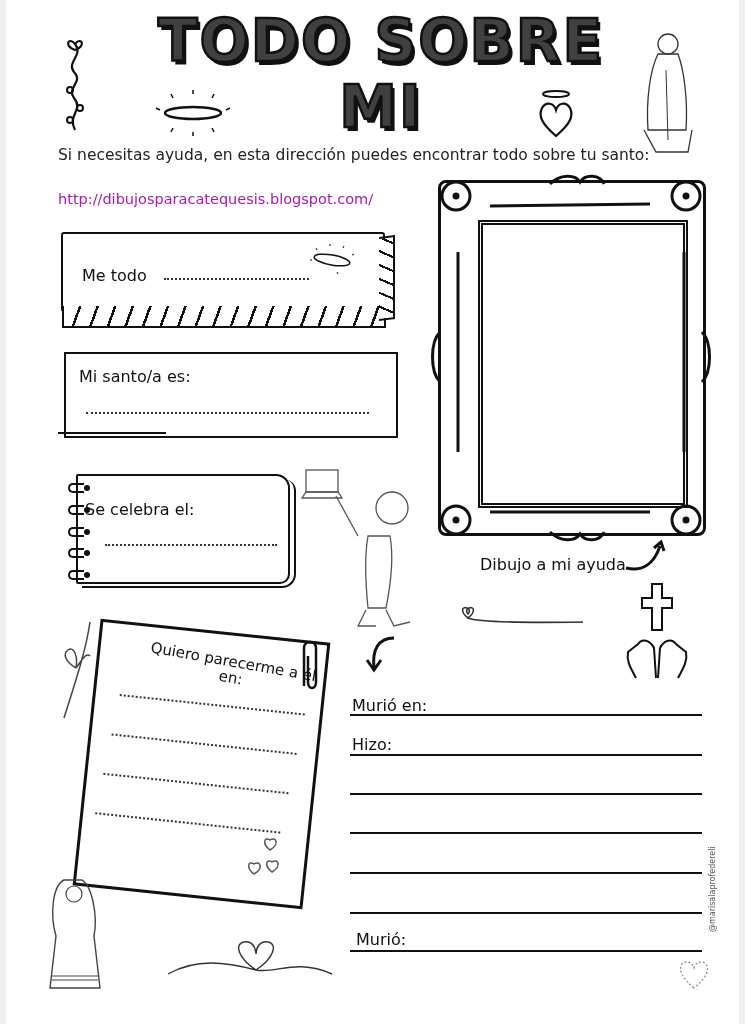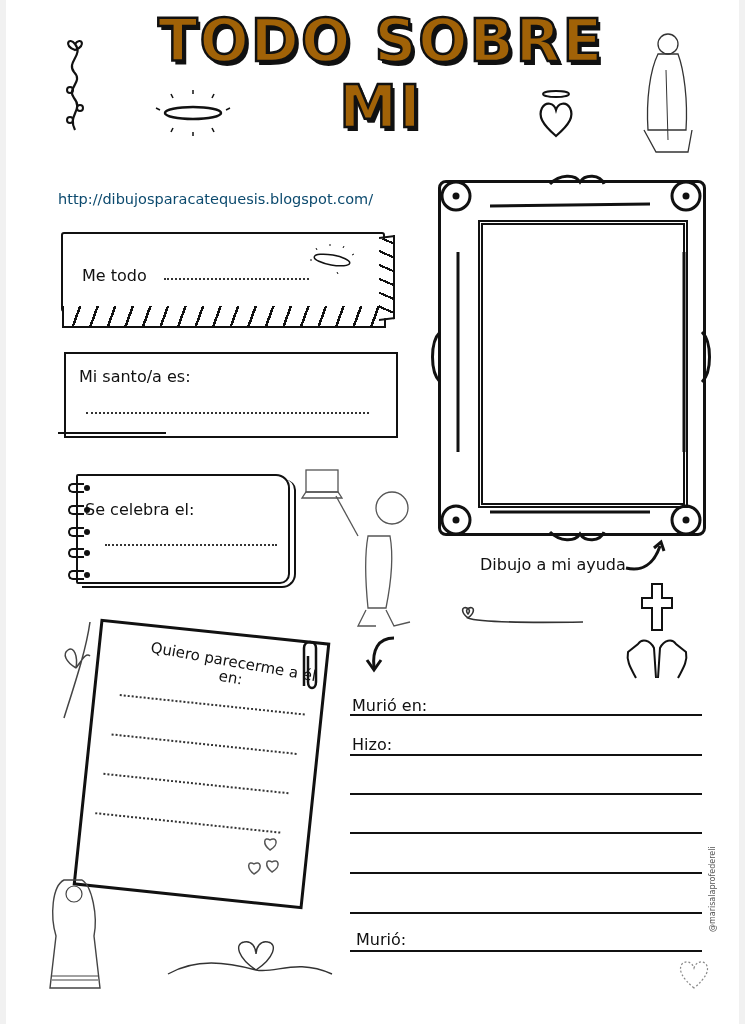--- a/index.html
+++ b/index.html
@@ -1,23 +1,23 @@
 <!DOCTYPE html>
 <html><head>
 <meta charset="utf-8">
 <style>
   html,body{margin:0;padding:0;}
   body{width:745px;height:1024px;background:#f1f1f1;position:relative;overflow:hidden;font-family:"Liberation Sans","DejaVu Sans",sans-serif;color:#111;}
   .page{position:absolute;left:6px;top:0;width:733px;height:1024px;background:#fff;}
   .abs{position:absolute;}
-  .title{font-family:"DejaVu Sans",sans-serif;font-weight:bold;color:#a16207;-webkit-text-stroke:2.5px #111;text-shadow:3px 4px 0 #111;letter-spacing:2px;text-align:center;}
+  .title{font-family:"DejaVu Sans",sans-serif;font-weight:bold;color:#404040;-webkit-text-stroke:2.5px #111;text-shadow:3px 4px 0 #111;letter-spacing:2px;text-align:center;}
   .t1{left:130px;top:8px;width:490px;font-size:58px;line-height:66px;}
   .t2{left:270px;top:76px;width:210px;font-size:58px;line-height:66px;}
   .help{left:52px;top:146px;font-size:15.5px;color:#222;font-family:"DejaVu Sans",sans-serif;}
-  .url{left:52px;top:191px;font-size:14.5px;color:#0c4a6e;font-family:"DejaVu Sans",sans-serif;}
+  .url{left:52px;top:191px;font-size:14.5px;color:#a21caf;font-family:"DejaVu Sans",sans-serif;}
   .lbl{font-family:"DejaVu Sans",sans-serif;font-size:16px;color:#111;}
   .dots{border-bottom:2px dotted #333;}
   .box1{left:55px;top:232px;width:320px;height:76px;border:2.5px solid #111;border-radius:3px;}
   .box1-side{left:56px;top:306px;width:320px;height:20px;border:2.5px solid #111;border-top:none;background:repeating-linear-gradient(110deg,#fff 0 14px,#111 14px 16.5px);}
   .box1-right{left:373px;top:236px;width:14px;height:80px;border:2.5px solid #111;border-left:none;background:repeating-linear-gradient(30deg,#fff 0 10px,#111 10px 12px);transform:skewY(-8deg);}
   .box2{left:58px;top:352px;width:330px;height:82px;border:2.5px solid #111;}
   .box3{left:70px;top:474px;width:210px;height:106px;border:2.5px solid #111;border-radius:2px 14px 10px 2px;}
   .box3b{left:76px;top:480px;width:212px;height:106px;border-right:2.5px solid #111;border-bottom:2.5px solid #111;border-radius:0 10px 14px 0;}
   .ring{width:14px;height:6px;border:2px solid #111;border-right:none;border-radius:6px 0 0 6px;}
   .ring::after{content:"";position:absolute;right:-6px;top:0px;width:6px;height:6px;border-radius:50%;background:#111;}
@@ -58,20 +58,21 @@
     <ellipse cx="20" cy="6" rx="13" ry="3" fill="none" stroke="#111" stroke-width="1.8"></ellipse>
     <path d="M20 48 C6 36 2 28 6 20 C10 13 18 15 20 22 C22 15 30 13 34 20 C38 28 34 36 20 48Z" fill="none" stroke="#111" stroke-width="2.2"></path>
   </svg>
   <svg class="abs" style="left:630px;top:30px" width="60" height="128">
     <circle cx="32" cy="14" r="10" fill="none" stroke="#333" stroke-width="1.3"></circle>
     <path d="M22 24 C14 40 10 70 12 100 L50 100 C52 70 48 40 42 24 Z" fill="none" stroke="#333" stroke-width="1.3"></path>
     <path d="M8 100 L20 122 L52 122 L56 100" fill="none" stroke="#333" stroke-width="1.3"></path>
     <path d="M30 40 L32 110" stroke="#333" stroke-width="1"></path>
   </svg>
 
+  <div class="abs help">Si necesitas ayuda, en esta dirección puedes encontrar todo sobre tu santo:</div>
   <div class="abs url">http://dibujosparacatequesis.blogspot.com/</div>
 
   <div class="abs box1"></div>
   <div class="abs box1-side"></div>
   <div class="abs box1-right"></div>
   <div class="abs lbl" style="left:76px;top:266px;">Me todo</div>
   <div class="abs dots" style="left:158px;top:278px;width:145px;"></div>
   <svg class="abs" style="left:296px;top:240px" width="60" height="40">
     <ellipse cx="30" cy="20" rx="18" ry="5" fill="none" stroke="#111" stroke-width="1.5" transform="rotate(10 30 20)"></ellipse>
     <g stroke="#111" stroke-width="1">

